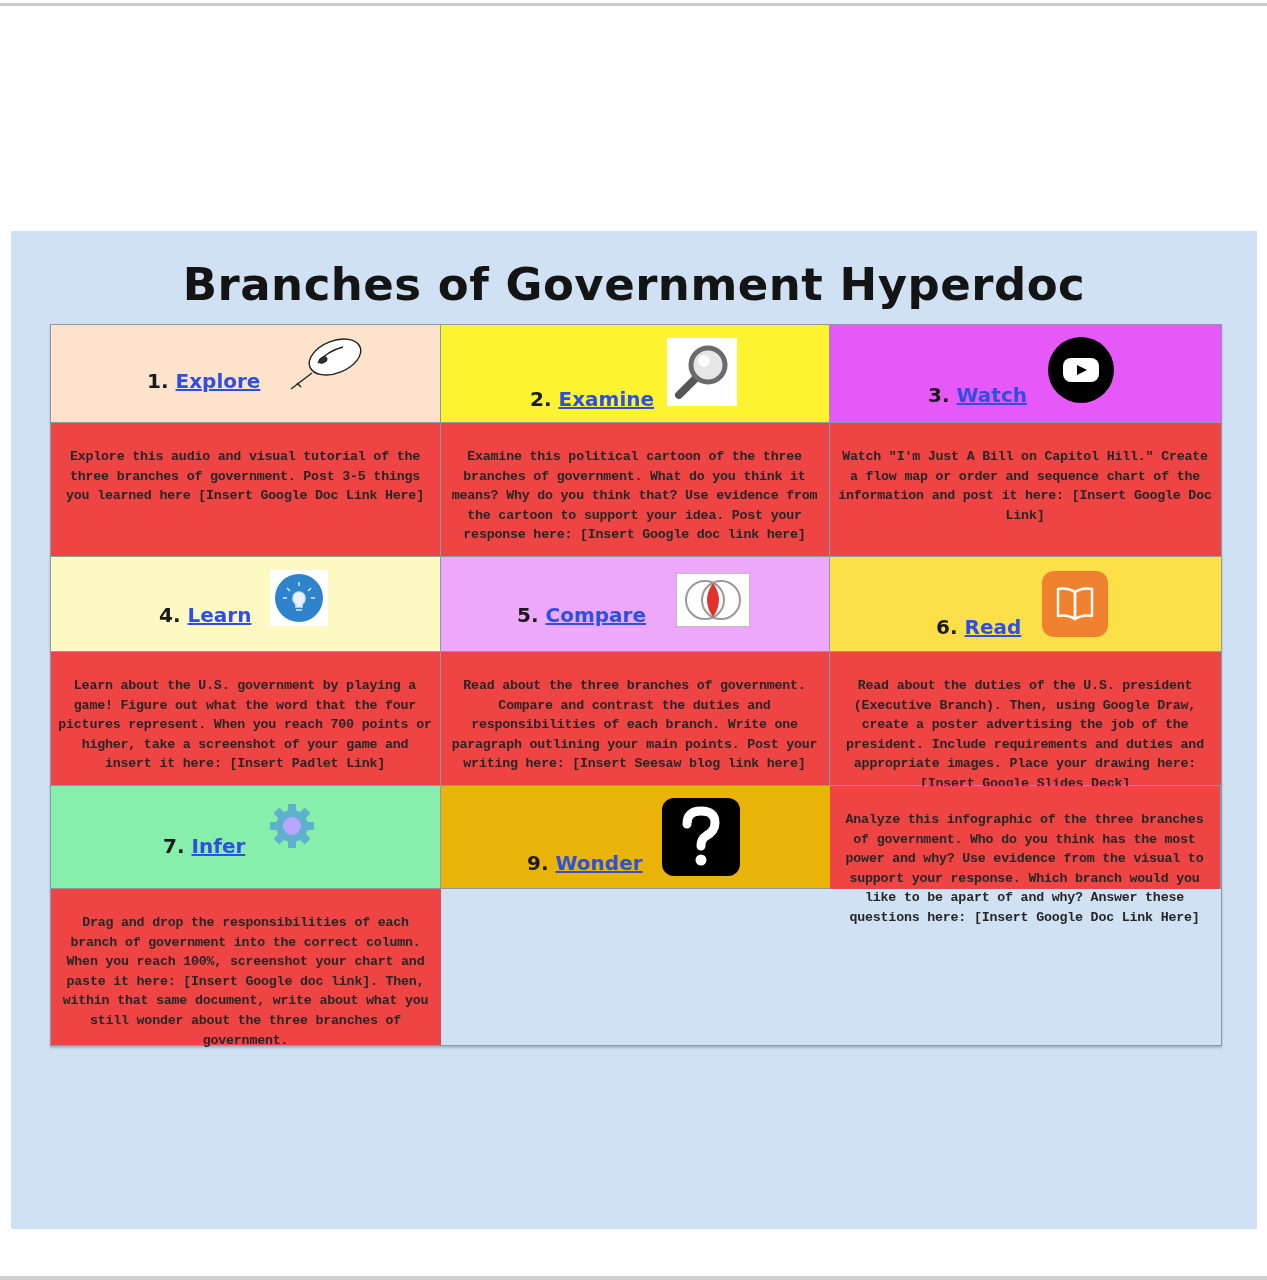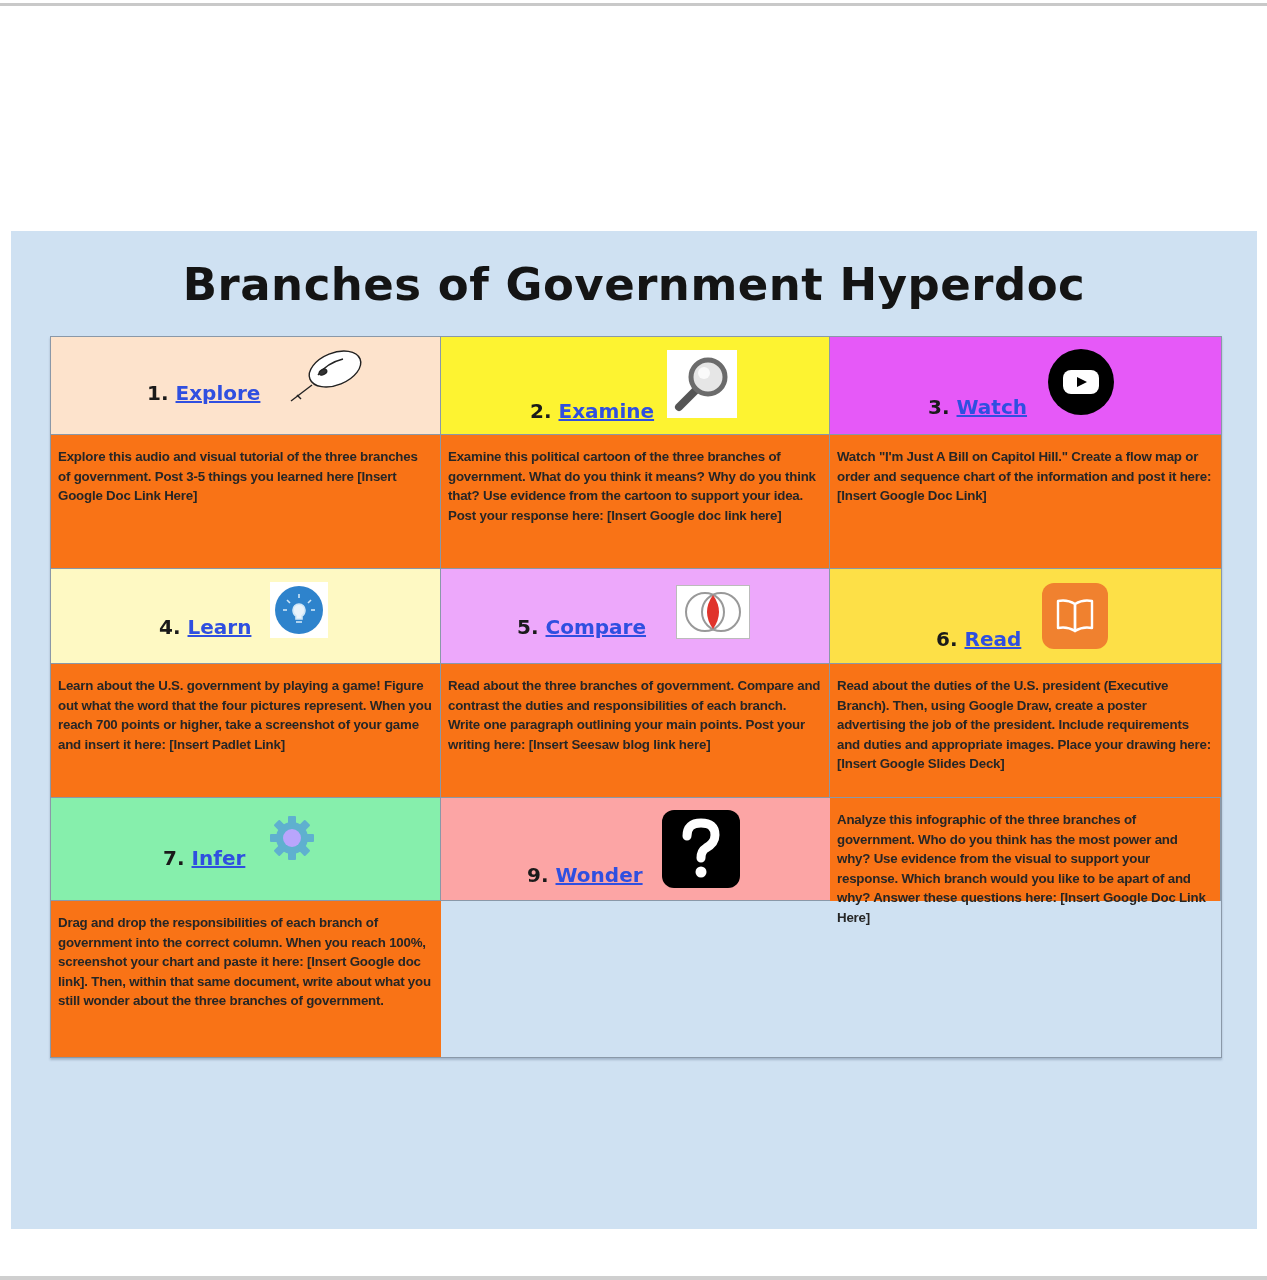--- a/index.html
+++ b/index.html
@@ -26,27 +26,28 @@
       position: absolute; left: 0; top: 28px; width: 1246px;
       text-align: center;
       font-family: "DejaVu Sans", sans-serif;
       font-weight: bold;
       font-size: 45px;
       letter-spacing: 0.5px;
       color: #141414;
       line-height: 52px;
     }
     .grid {
-      position: absolute; left: 39px; top: 105px;
+      position: absolute; left: 39px; top: 93px;
       width: 1170px;
       display: grid;
       grid-template-columns: 390px 389px 391px;
       grid-template-rows: 98px 134px 95px 134px 103px 156px;
       border: 1px solid #8a98a8;
       box-shadow: 0 2px 2px rgba(80,100,130,0.35);
+      text-align: center;
     }
     .cell {
       box-sizing: border-box;
       border-right: 1px solid #8a98a8;
       border-bottom: 1px solid #8a98a8;
       position: relative;
     }
     .cell.last-col { border-right: none; }
     .cell.last-row { border-bottom: none; }
     .head {
@@ -65,23 +66,23 @@
       color: #2f4fe0;
       text-decoration: underline;
       cursor: pointer;
       font-weight: bold;
     }
     .icon-box {
       position: absolute;
       display: flex; align-items: center; justify-content: center;
     }
     .body {
-      background: #f97316;
-      padding: 12px 8px 0 7px;
-      font-family: Liberation Sans, sans-serif;
+      background: #ef4444;
+      padding: 24px 8px 0 7px;
+      font-family: Liberation Mono, monospace;
       font-size: 13.3px;
       line-height: 19.6px;
       color: #262626;
       font-weight: bold;
       letter-spacing: -0.2px;
     }
   </style>
 </head>
 <body>
 
@@ -199,21 +200,21 @@
             <rect x="37" y="21" width="10" height="8" rx="1"></rect>
             <rect x="21" y="3" width="8" height="10" rx="1" transform="rotate(45 25 25)"></rect>
             <rect x="21" y="37" width="8" height="10" rx="1" transform="rotate(45 25 25)"></rect>
             <rect x="3" y="21" width="10" height="8" rx="1" transform="rotate(45 25 25)"></rect>
             <rect x="37" y="21" width="10" height="8" rx="1" transform="rotate(45 25 25)"></rect>
           </g>
           <circle cx="25" cy="25" r="9" fill="#b9a5fc"></circle>
         </svg>
       </span>
     </div>
-    <div class="cell head last-col" style="background:#fca5a5">
+    <div class="cell head last-col" style="background:#eab308">
       <span class="head-label" style="left:86px; top:65px">
         <span class="num">9.</span><a>Wonder</a>
       </span>
       <span class="icon-box" style="left:221px; top:12px; width:78px; height:78px; background:#000; border-radius:12px">
         <svg width="50" height="62" viewBox="0 0 50 62">
           <path d="M11 18 Q 11 5 25 5 Q 39 5 39 17 Q 39 25 30 30 Q 25 33 25 40" fill="none" stroke="#fff" stroke-width="9" stroke-linecap="round"></path>
           <circle cx="25" cy="54" r="5.5" fill="#fff"></circle>
         </svg>
       </span>
     </div>

